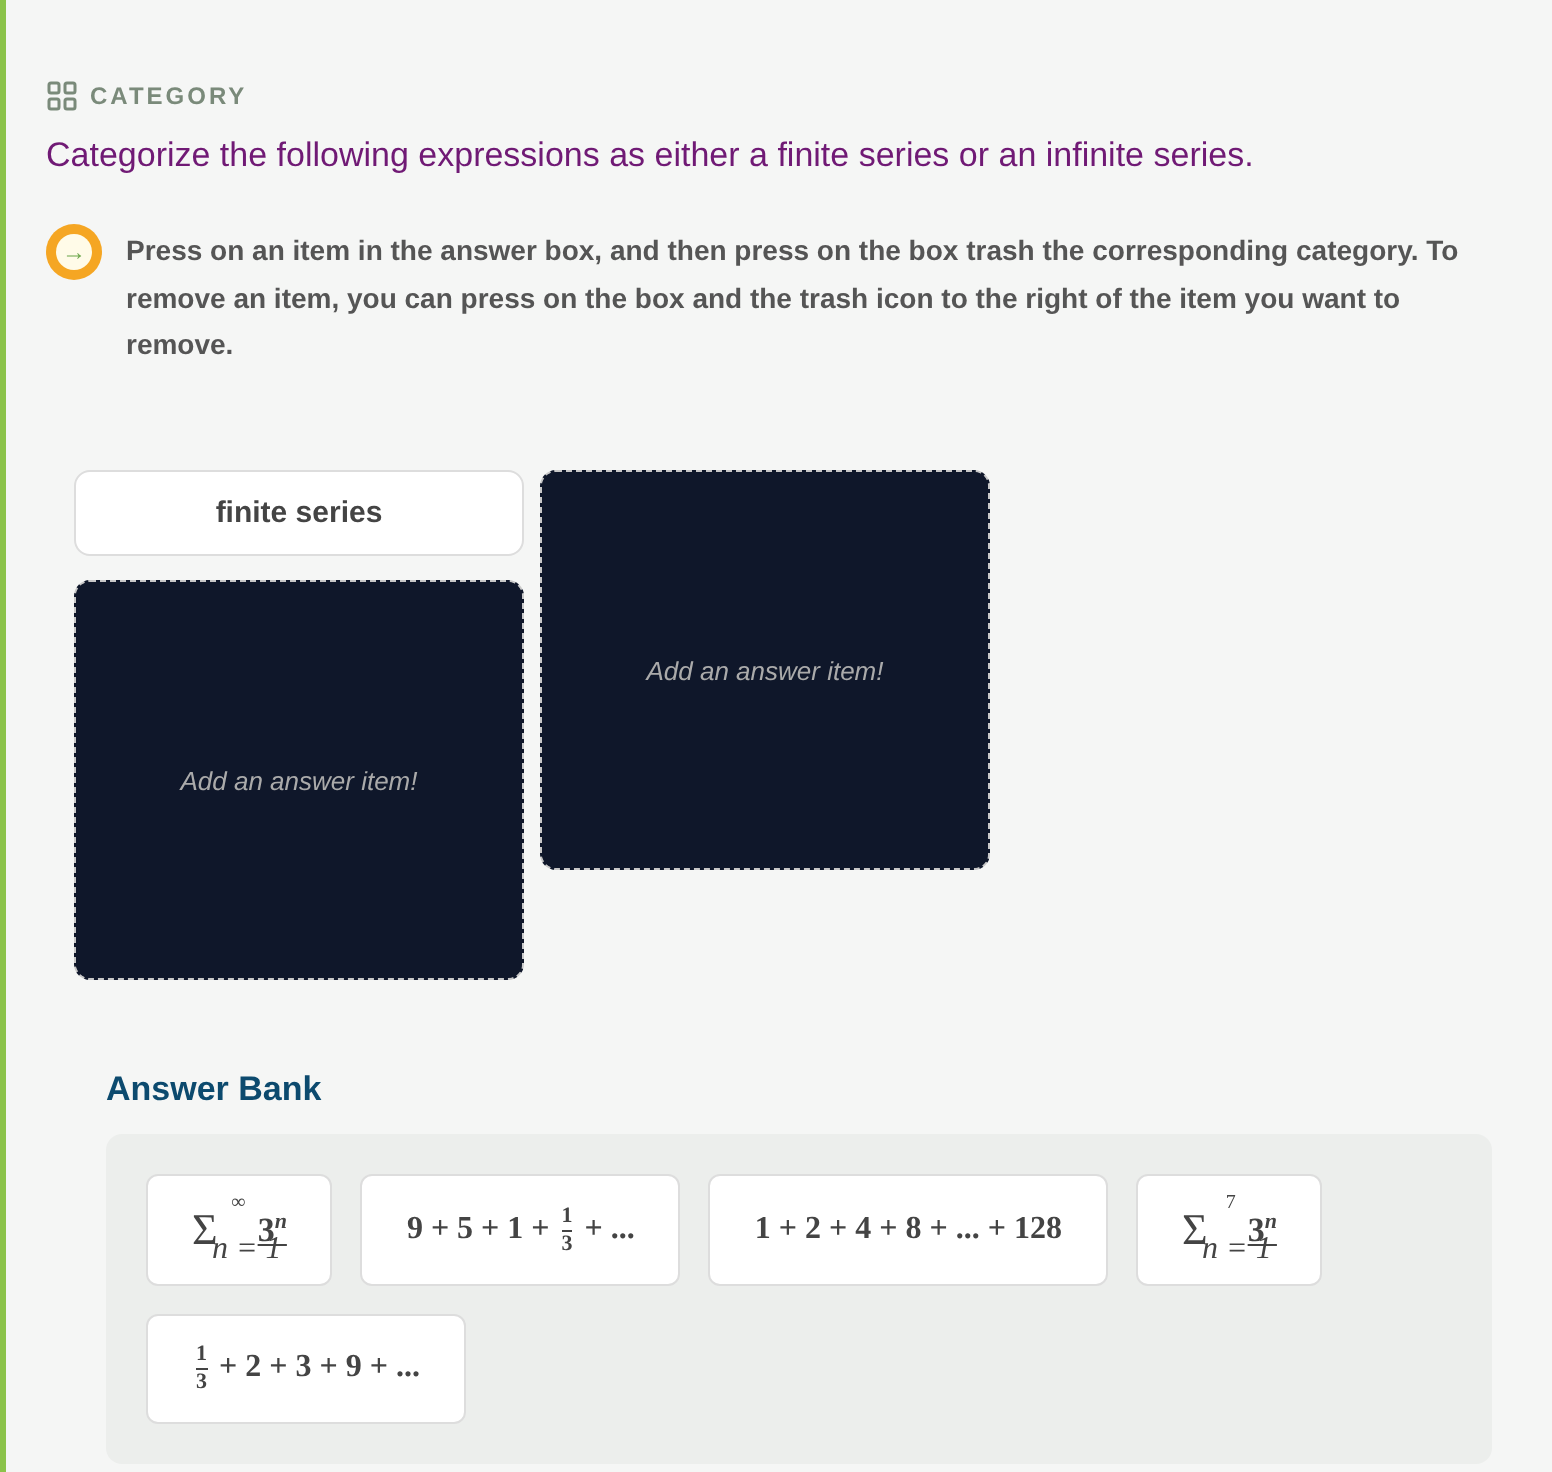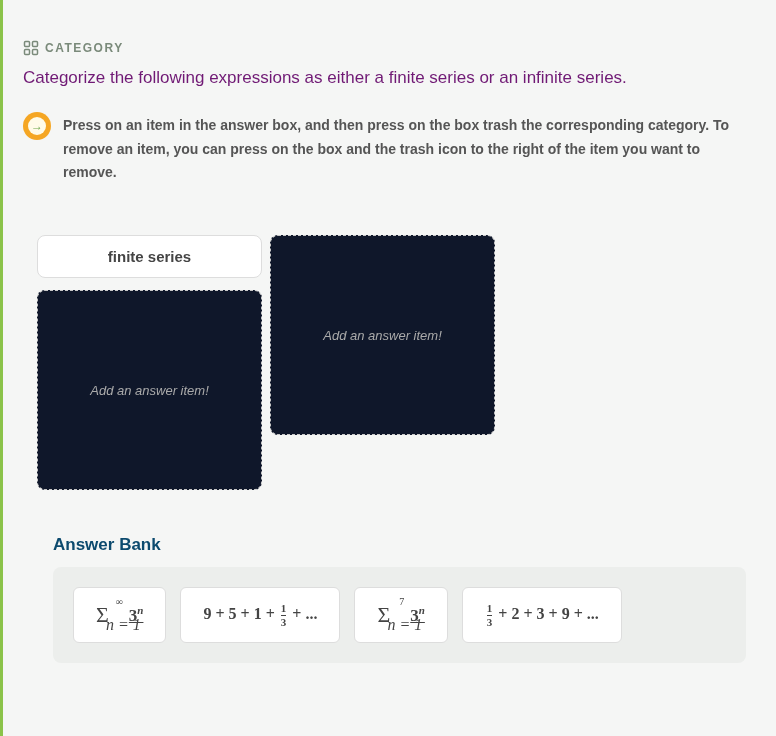--- a/index.html
+++ b/index.html
@@ -231,20 +231,23 @@
     <span class="sigma">Σ<span class="sigma-upper">∞</span><span class="sigma-lower">n = 1</span></span>
     <span class="term"><span>3</span><span class="sup">n</span></span>
   </div>
   <div class="answer-item">
     <span><span>9 + 5 + 1 + </span><span class="frac">
           <span class="num">1</span>
           <span class="den">3</span>
         </span><span> + ...</span></span>
   </div>
   <div class="answer-item">
+    <span>1 + 2 + 4 + 8 + ... + 128</span>
+  </div>
+  <div class="answer-item">
     <span class="sigma">Σ<span class="sigma-upper">7</span><span class="sigma-lower">n = 1</span></span>
     <span class="term"><span>3</span><span class="sup">n</span></span>
   </div>
   <div class="answer-item">
     <span><span class="frac">
           <span class="num">1</span>
           <span class="den">3</span>
         </span><span> + 2 + 3 + 9 + ...</span></span>
   </div>
 </div>

